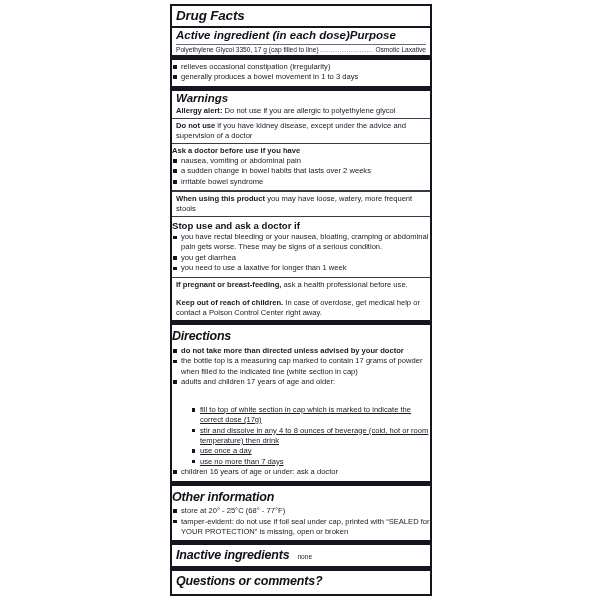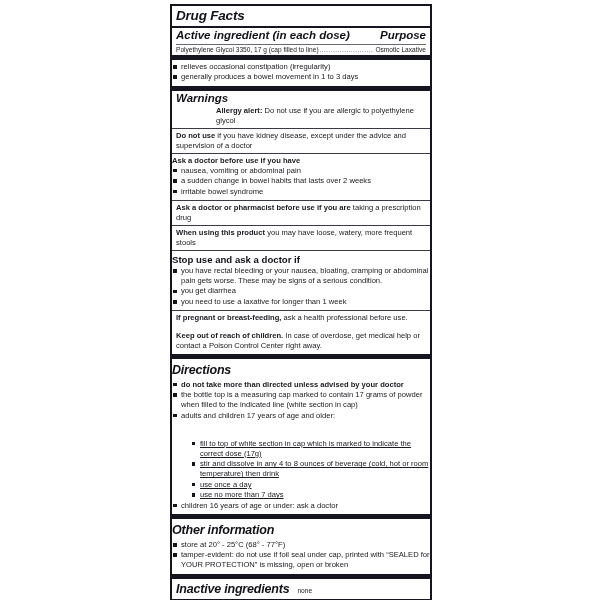--- a/index.html
+++ b/index.html
@@ -56,21 +56,21 @@
   .body-txt-sm {
     font-size: 6.6px;
     color: #1a1a20;
     line-height: 1.28;
   }
   .bold {
     font-weight: bold;
   }
   .row-between {
     display: flex;
-    justify-content: space-between;
+    justify-content: flex-start;
     align-items: baseline;
   }
   
   .rule-thick {
     height: 5px;
     background: #15151f;
     margin: 0;
   }
   .rule-med {
     height: 2.5px;
@@ -184,21 +184,21 @@
     <div class="inner sec-pad">
       <ul class="bul">
         <li>relieves occasional constipation (irregularity)</li>
         <li>generally produces a bowel movement in 1 to 3 days</li>
       </ul>
     </div>
     <div class="rule-thick"></div>
 
     <div class="inner">
       <div class="title-md">Warnings</div>
-      <div class="note-row" style="padding-top:0;padding-bottom:2px;margin-left:40px;">
+      <div class="note-row" style="padding-top:0;padding-bottom:2px;">
         <span class="inline-head">Allergy alert:</span>
         <span>Do not use if you are allergic to polyethylene glycol</span>
       </div>
     </div>
     <div class="rule-thin"></div>
 
     <div class="inner">
       <div class="note-row">
         <span class="inline-head">Do not use</span>
         <span>if you have kidney disease, except under the advice and supervision of a doctor</span>
@@ -209,26 +209,20 @@
     <div class="inner sec-pad">
       <div class="body-txt bold">Ask a doctor before use if you have</div>
       <ul class="bul">
         <li>nausea, vomiting or abdominal pain</li>
         <li>a sudden change in bowel habits that lasts over 2 weeks</li>
         <li>irritable bowel syndrome</li>
       </ul>
     </div>
     <div class="rule-thin"></div>
 
-    <div class="inner">
-      <div class="note-row">
-        <span class="inline-head">Ask a doctor or pharmacist before use if you are</span>
-        <span>taking a prescription drug</span>
-      </div>
-    </div>
     <div class="rule-thin"></div>
 
     <div class="inner">
       <div class="note-row">
         <span class="inline-head">When using this product</span>
         <span>you may have loose, watery, more frequent stools</span>
       </div>
     </div>
     <div class="rule-thin"></div>
 

